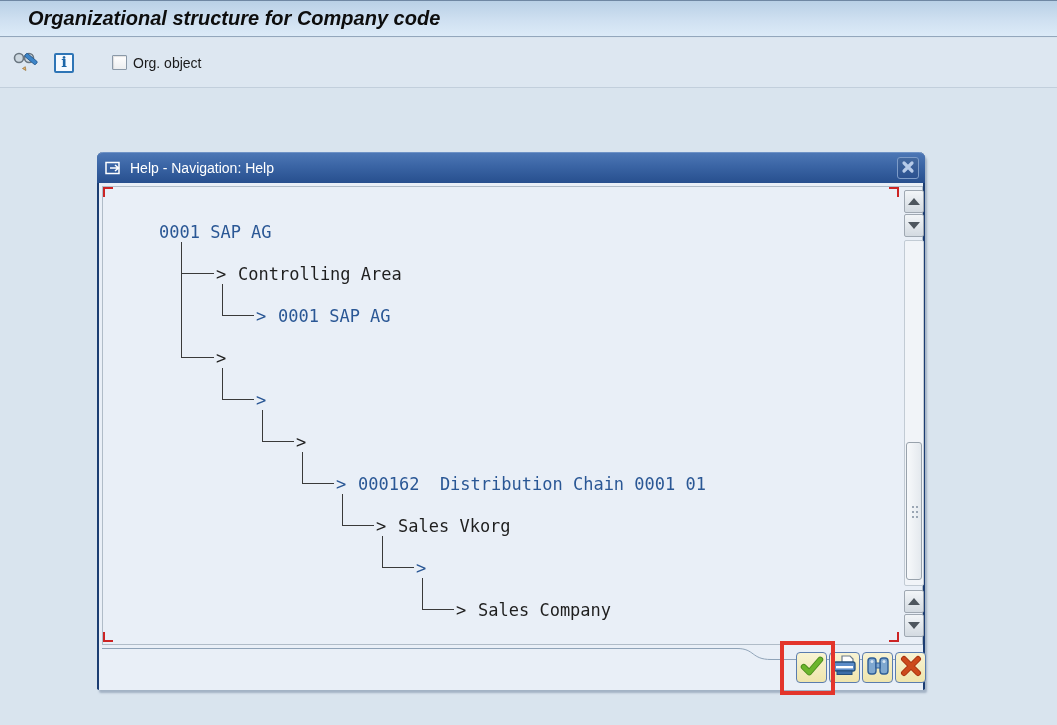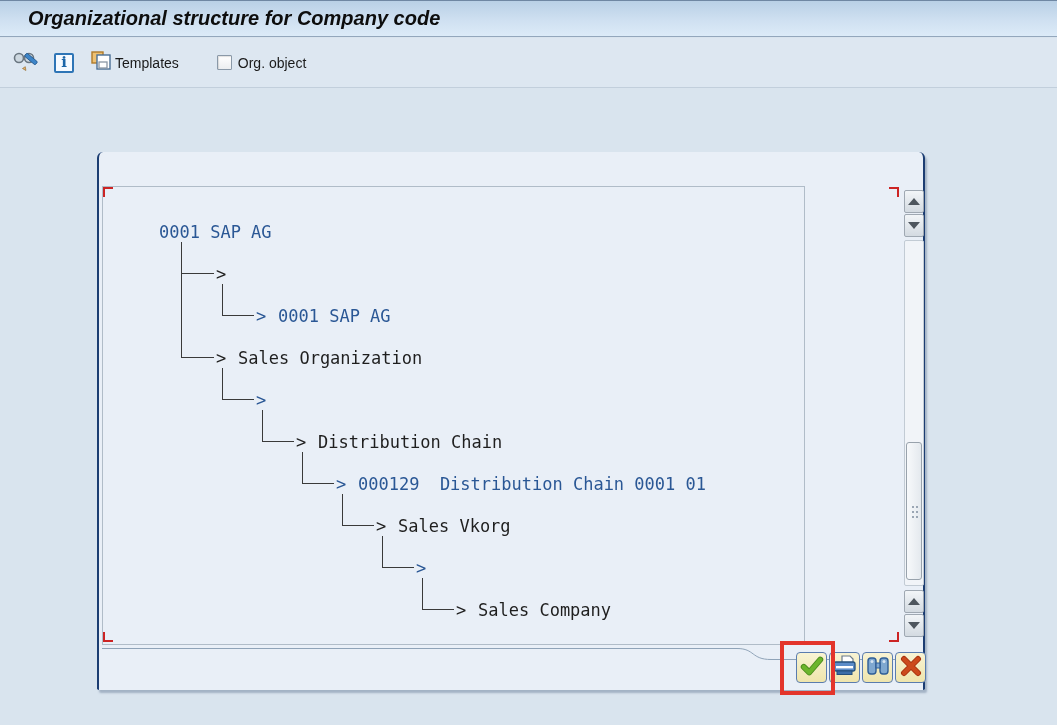--- a/index.html
+++ b/index.html
@@ -49,21 +49,21 @@
     border-radius:6px 6px 0 0; border-top:1px solid #6e92c6;
     display:flex; align-items:center; color:#ffffff; font-size:14px;
   }
   .dlg-title .dt-text { margin-left:6px; }
   .dlg-close {
     position:absolute; right:6px; top:4px; width:22px; height:22px; border-radius:3px;
     background:linear-gradient(to bottom,#44699f,#2b5190); border:1px solid #7e9cc8;
     display:flex; align-items:center; justify-content:center; cursor:pointer;
   }
   .content-frame {
-    position:absolute; left:3px; top:34px; width:703px; height:459px;
+    position:absolute; left:3px; top:34px; width:821px; height:459px;
     border:1px solid #b0bcc8; background:#e9eff7;padding-left:41px;
   }
 
   
   #tree-layer { position:absolute; left:0; top:0; width:100%; height:100%; }
   .tree-label {
     position:absolute; font-family:"DejaVu Sans Mono", monospace; font-size:17px; line-height:20px;
     white-space:pre; cursor:pointer;
   }
   .tree-arrow {
@@ -126,37 +126,43 @@
         <circle cx="17" cy="9" r="4.5" fill="#cdd8e0" stroke="#6a7680" stroke-width="1.6"></circle>
         <path d="M11.5 8.5 Q12 7 12.8 8.5" fill="none" stroke="#6a7680" stroke-width="1.4"></path>
         <rect x="12" y="8" width="14" height="4" rx="1" fill="#3d85c8" stroke="#23578c" stroke-width="0.8" transform="rotate(40 19 10)"></rect>
         <path d="M10.5 19.5 l3.4 2 l-0.6 -3.8 z" fill="#e8b36a" stroke="#8a6020" stroke-width="0.6"></path>
       </svg>
     </span>
   </div>
   <div class="tb-item" style="margin-left:6px">
     <span class="info-box">i</span>
   </div>
-  <div class="tb-item" style="margin-left:8px">
-    <span>
-      <svg width="22" height="22" viewBox="0 0 22 22">
-        <rect x="2" y="2" width="11" height="11" fill="#eec173" stroke="#b07a2a" stroke-width="1.4"></rect>
-        <rect x="7" y="5" width="13" height="14" fill="#ffffff" stroke="#4a6f96" stroke-width="1.4"></rect>
-        <rect x="9" y="12" width="8" height="6" fill="#ffffff" stroke="#8a97a5" stroke-width="1.3"></rect>
-      </svg>
-    </span>
-    <span class="tb-label">Templates</span>
-  </div>
   <div class="tb-item" style="margin-left:30px">
     <span class="checkbox"></span>
     <span class="tb-label" style="margin-left:6px">Org. object</span>
   </div>
 </div>
 
 <div class="dialog">
+  <div class="dlg-title">
+    <span style="margin-left:8px; display:flex">
+      <svg width="19" height="16" viewBox="0 0 19 16">
+        <rect x="1" y="2.5" width="13" height="11" fill="none" stroke="#ffffff" stroke-width="1.5"></rect>
+        <path d="M5 8 h8 M10 5 l3.5 3 L10 11" fill="none" stroke="#ffffff" stroke-width="1.5"></path>
+      </svg>
+    </span>
+    <span class="dt-text">Help - Navigation: Help</span>
+    <span class="dlg-close">
+      <span>
+        <svg width="14" height="14" viewBox="0 0 14 14">
+          <path d="M3 3 L11 11 M11 3 L3 11" stroke="#b7cbe9" stroke-width="3.2" stroke-linecap="round"></path>
+        </svg>
+      </span>
+    </span>
+  </div>
 
   <div class="content-frame">
     <div id="tree-layer">
         <div class="tree-vline" style="left: 78px; top: 55px; width: 1px; height: 116px;"></div>
         <div class="tree-hline" style="left: 78px; top: 86px; width: 33px; height: 1px;"></div>
         <div class="tree-hline" style="left: 78px; top: 170px; width: 33px; height: 1px;"></div>
         <div class="tree-vline" style="left: 119px; top: 97px; width: 1px; height: 32px;"></div>
         <div class="tree-hline" style="left: 119px; top: 128px; width: 32px; height: 1px;"></div>
         <div class="tree-vline" style="left: 119px; top: 181px; width: 1px; height: 32px;"></div>
         <div class="tree-hline" style="left: 119px; top: 212px; width: 32px; height: 1px;"></div>
@@ -165,29 +171,28 @@
         <div class="tree-vline" style="left: 199px; top: 265px; width: 1px; height: 32px;"></div>
         <div class="tree-hline" style="left: 199px; top: 296px; width: 32px; height: 1px;"></div>
         <div class="tree-vline" style="left: 239px; top: 307px; width: 1px; height: 32px;"></div>
         <div class="tree-hline" style="left: 239px; top: 338px; width: 32px; height: 1px;"></div>
         <div class="tree-vline" style="left: 279px; top: 349px; width: 1px; height: 32px;"></div>
         <div class="tree-hline" style="left: 279px; top: 380px; width: 32px; height: 1px;"></div>
         <div class="tree-vline" style="left: 319px; top: 391px; width: 1px; height: 32px;"></div>
         <div class="tree-hline" style="left: 319px; top: 422px; width: 32px; height: 1px;"></div>
         <div class="tree-label" style="left: 56px; top: 35px; color: rgb(42, 87, 149);">0001 SAP AG</div>
         <div class="tree-arrow" style="left: 113px; top: 77px; color: rgb(31, 31, 31);">&gt;</div>
+        <div class="tree-label" style="left: 135px; top: 77px; color: rgb(31, 31, 31);">Controlling Area</div>
         <div class="tree-arrow" style="left: 153px; top: 119px; color: rgb(42, 87, 149);">&gt;</div>
         <div class="tree-label" style="left: 175px; top: 119px; color: rgb(42, 87, 149);">0001 SAP AG</div>
         <div class="tree-arrow" style="left: 113px; top: 161px; color: rgb(31, 31, 31);">&gt;</div>
-        <div class="tree-label" style="left: 135px; top: 161px; color: rgb(31, 31, 31);">Sales Organization</div>
         <div class="tree-arrow" style="left: 153px; top: 203px; color: rgb(42, 87, 149);">&gt;</div>
         <div class="tree-arrow" style="left: 193px; top: 245px; color: rgb(31, 31, 31);">&gt;</div>
-        <div class="tree-label" style="left: 215px; top: 245px; color: rgb(31, 31, 31);">Distribution Chain</div>
         <div class="tree-arrow" style="left: 233px; top: 287px; color: rgb(42, 87, 149);">&gt;</div>
-        <div class="tree-label" style="left: 255px; top: 287px; color: rgb(42, 87, 149);">000129  Distribution Chain 0001 01</div>
+        <div class="tree-label" style="left: 255px; top: 287px; color: rgb(42, 87, 149);">000162  Distribution Chain 0001 01</div>
         <div class="tree-arrow" style="left: 273px; top: 329px; color: rgb(31, 31, 31);">&gt;</div>
         <div class="tree-label" style="left: 295px; top: 329px; color: rgb(31, 31, 31);">Sales Vkorg</div>
         <div class="tree-arrow" style="left: 313px; top: 371px; color: rgb(42, 87, 149);">&gt;</div>
         <div class="tree-arrow" style="left: 353px; top: 413px; color: rgb(31, 31, 31);">&gt;</div>
         <div class="tree-label" style="left: 375px; top: 413px; color: rgb(31, 31, 31);">Sales Company</div>
       </div>
   </div>
 
   <div class="fc fc-tl" style="left:4px;  top:35px"></div>
   <div class="fc fc-tr" style="left:790px;top:35px"></div>

